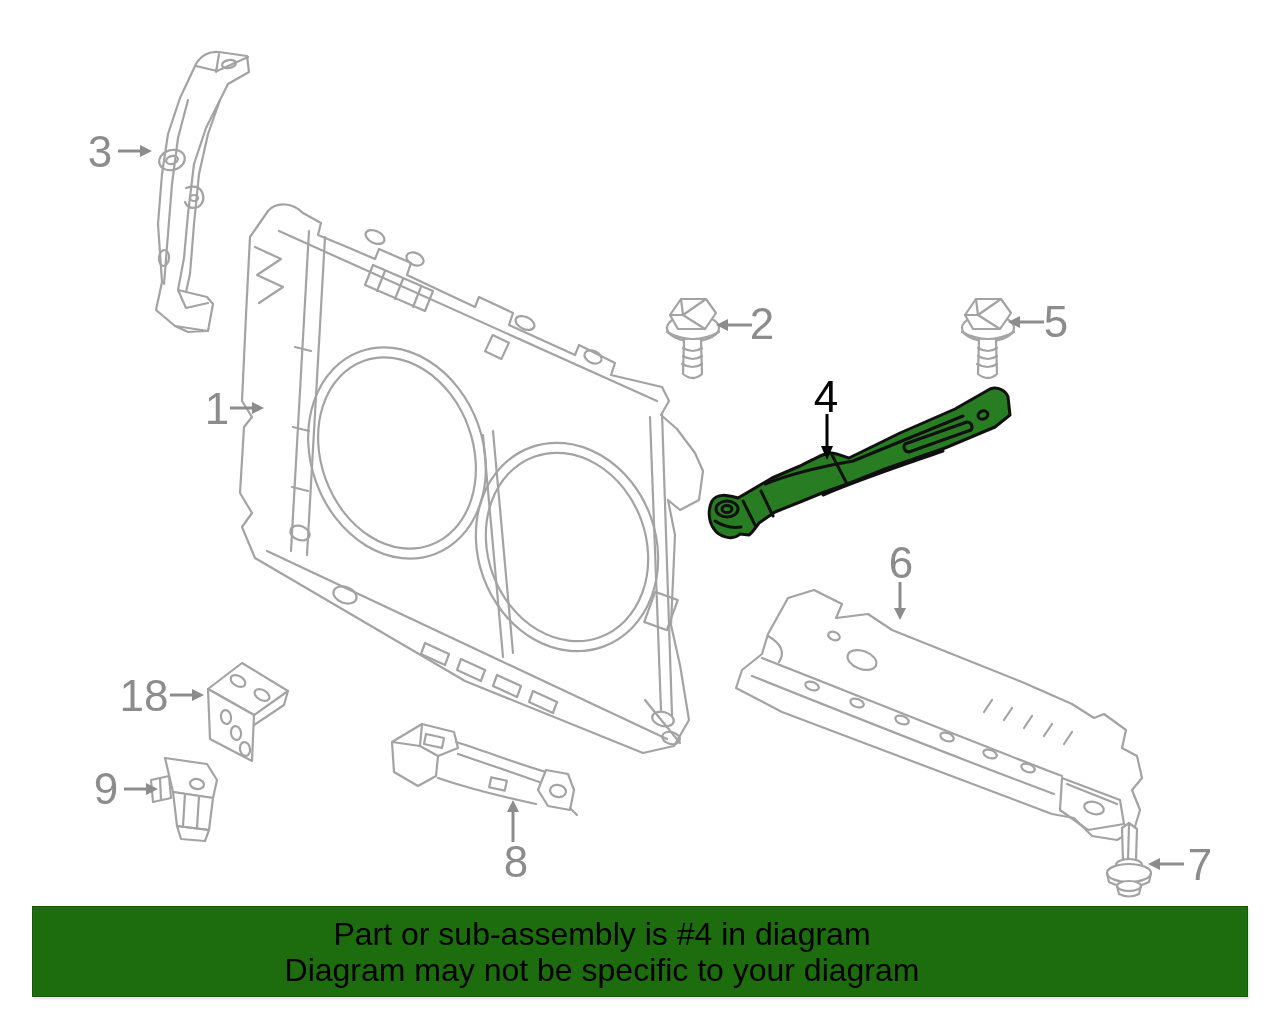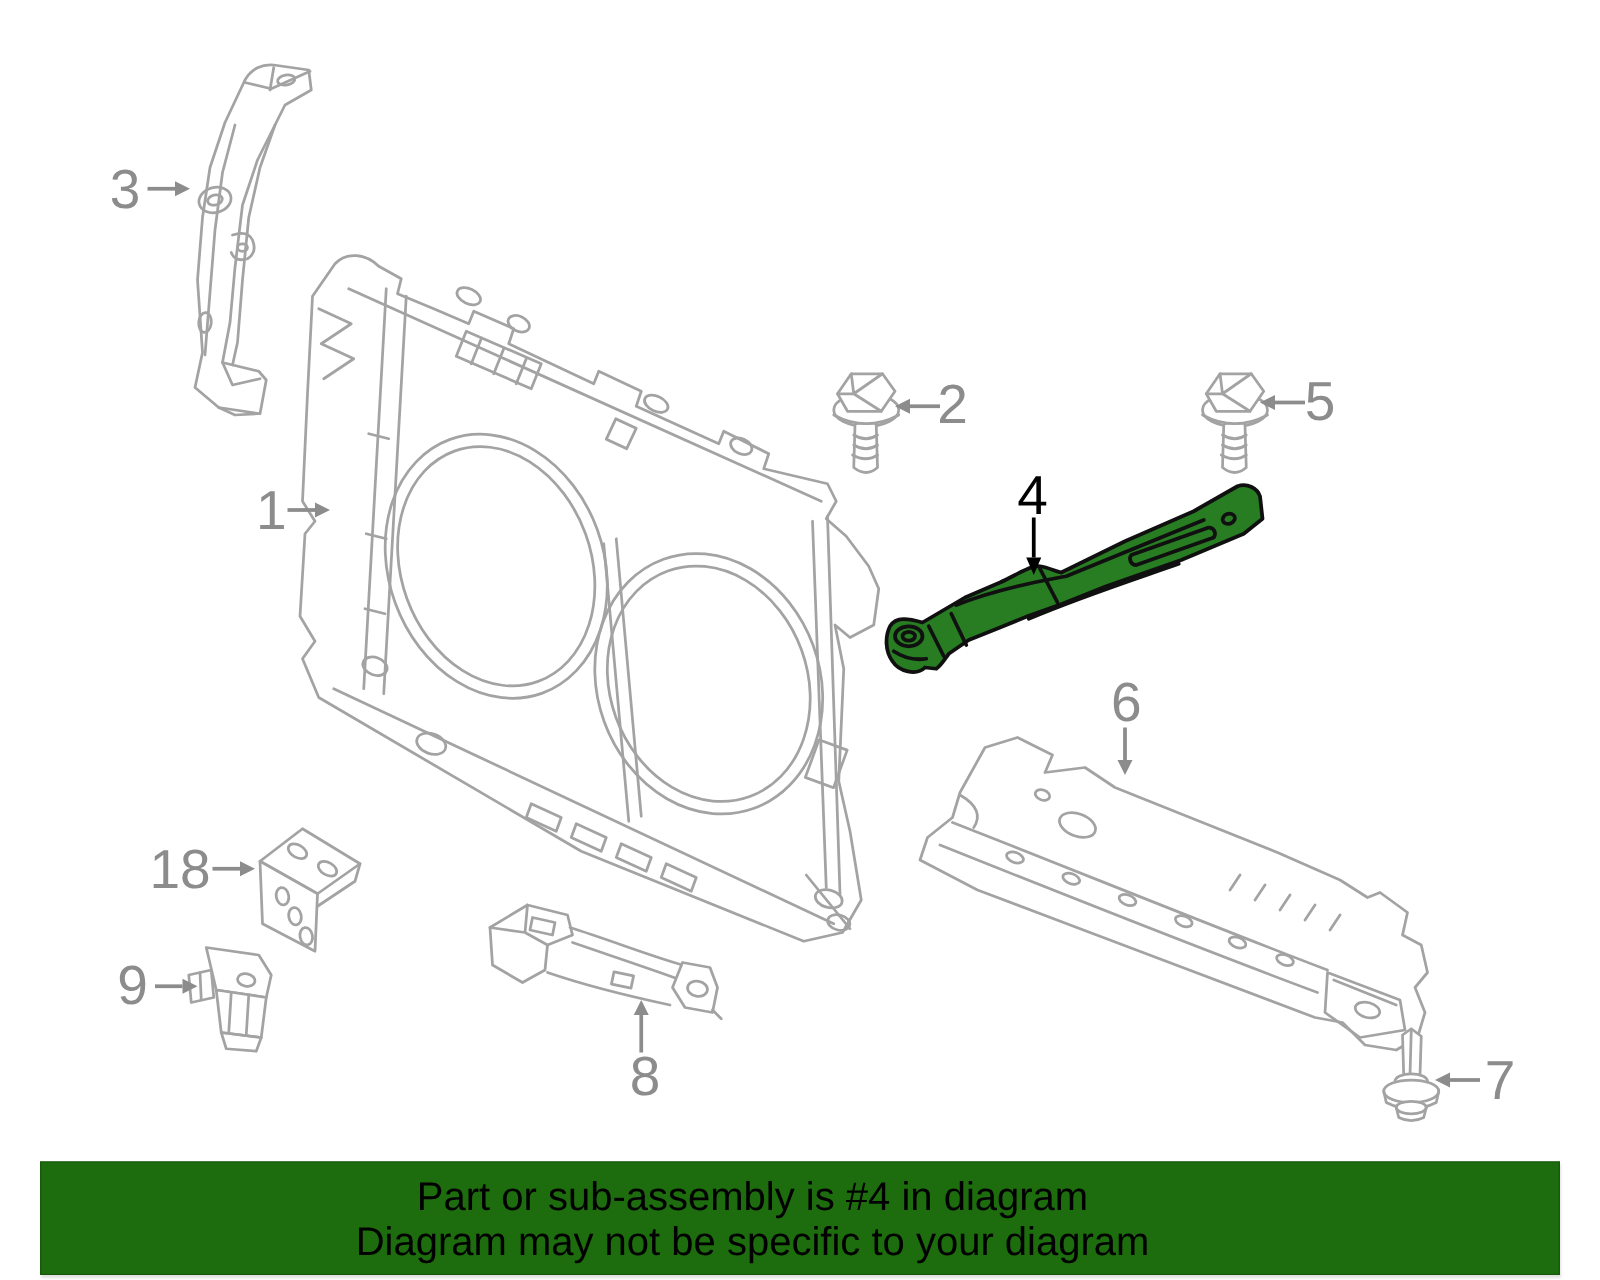--- a/index.html
+++ b/index.html
@@ -32,21 +32,21 @@
     font-size:44px;line-height:46px;font-weight:400;
     color:var(--callout-color);user-select:none;
   }
   .callout.highlight{color:var(--callout-highlight-color);}
   .arrow{position:absolute;color:var(--callout-color);}
   .arrow.highlight{color:var(--callout-highlight-color);}
   .arrow svg{display:block;overflow:visible;}
   .arrow line{stroke:currentColor;stroke-width:3;}
   .arrow polygon{fill:currentColor;stroke:none;}
   .banner{
-    position:absolute;left:32px;top:929px;width:1216px;height:91px;
+    position:absolute;left:32px;top:906px;width:1216px;height:91px;
     background:var(--banner-bg);color:var(--banner-fg);
     display:flex;flex-direction:column;justify-content:center;align-items:center;
     padding-right:76px;box-sizing:border-box;
     box-shadow:inset 0 0 0 1px rgba(0,0,0,0.18), 1px 2px 2px rgba(0,0,0,0.12);
   }
   .banner .line{font-size:32px;line-height:36px;white-space:nowrap;}
 </style>
 </head>
 <body>
 

